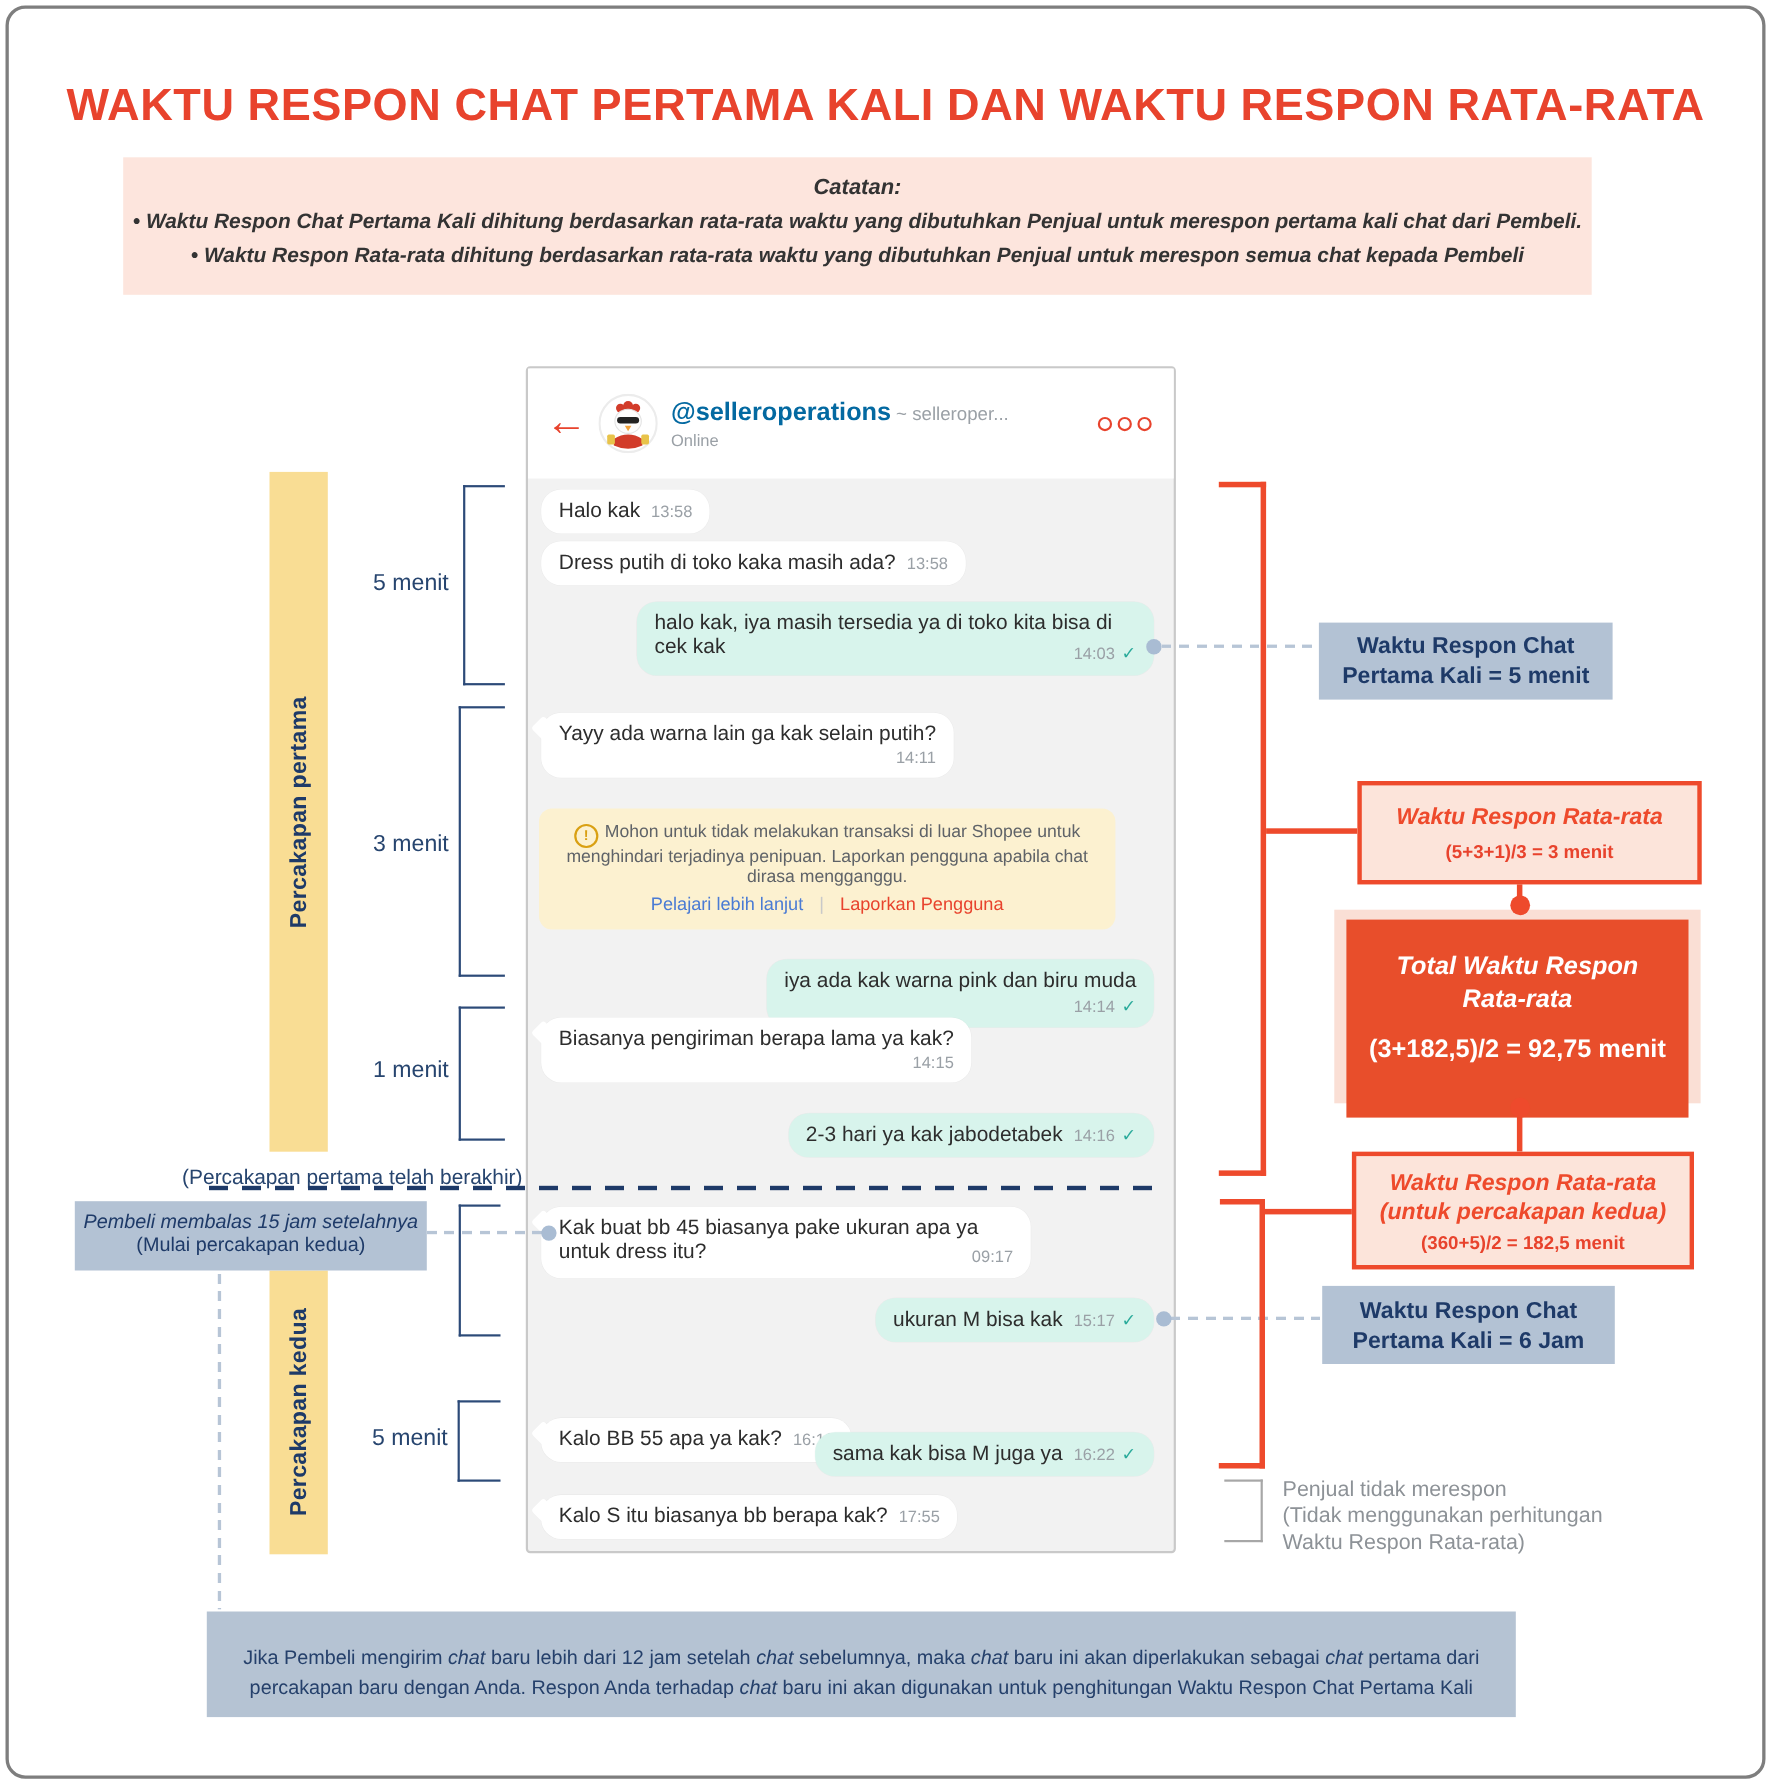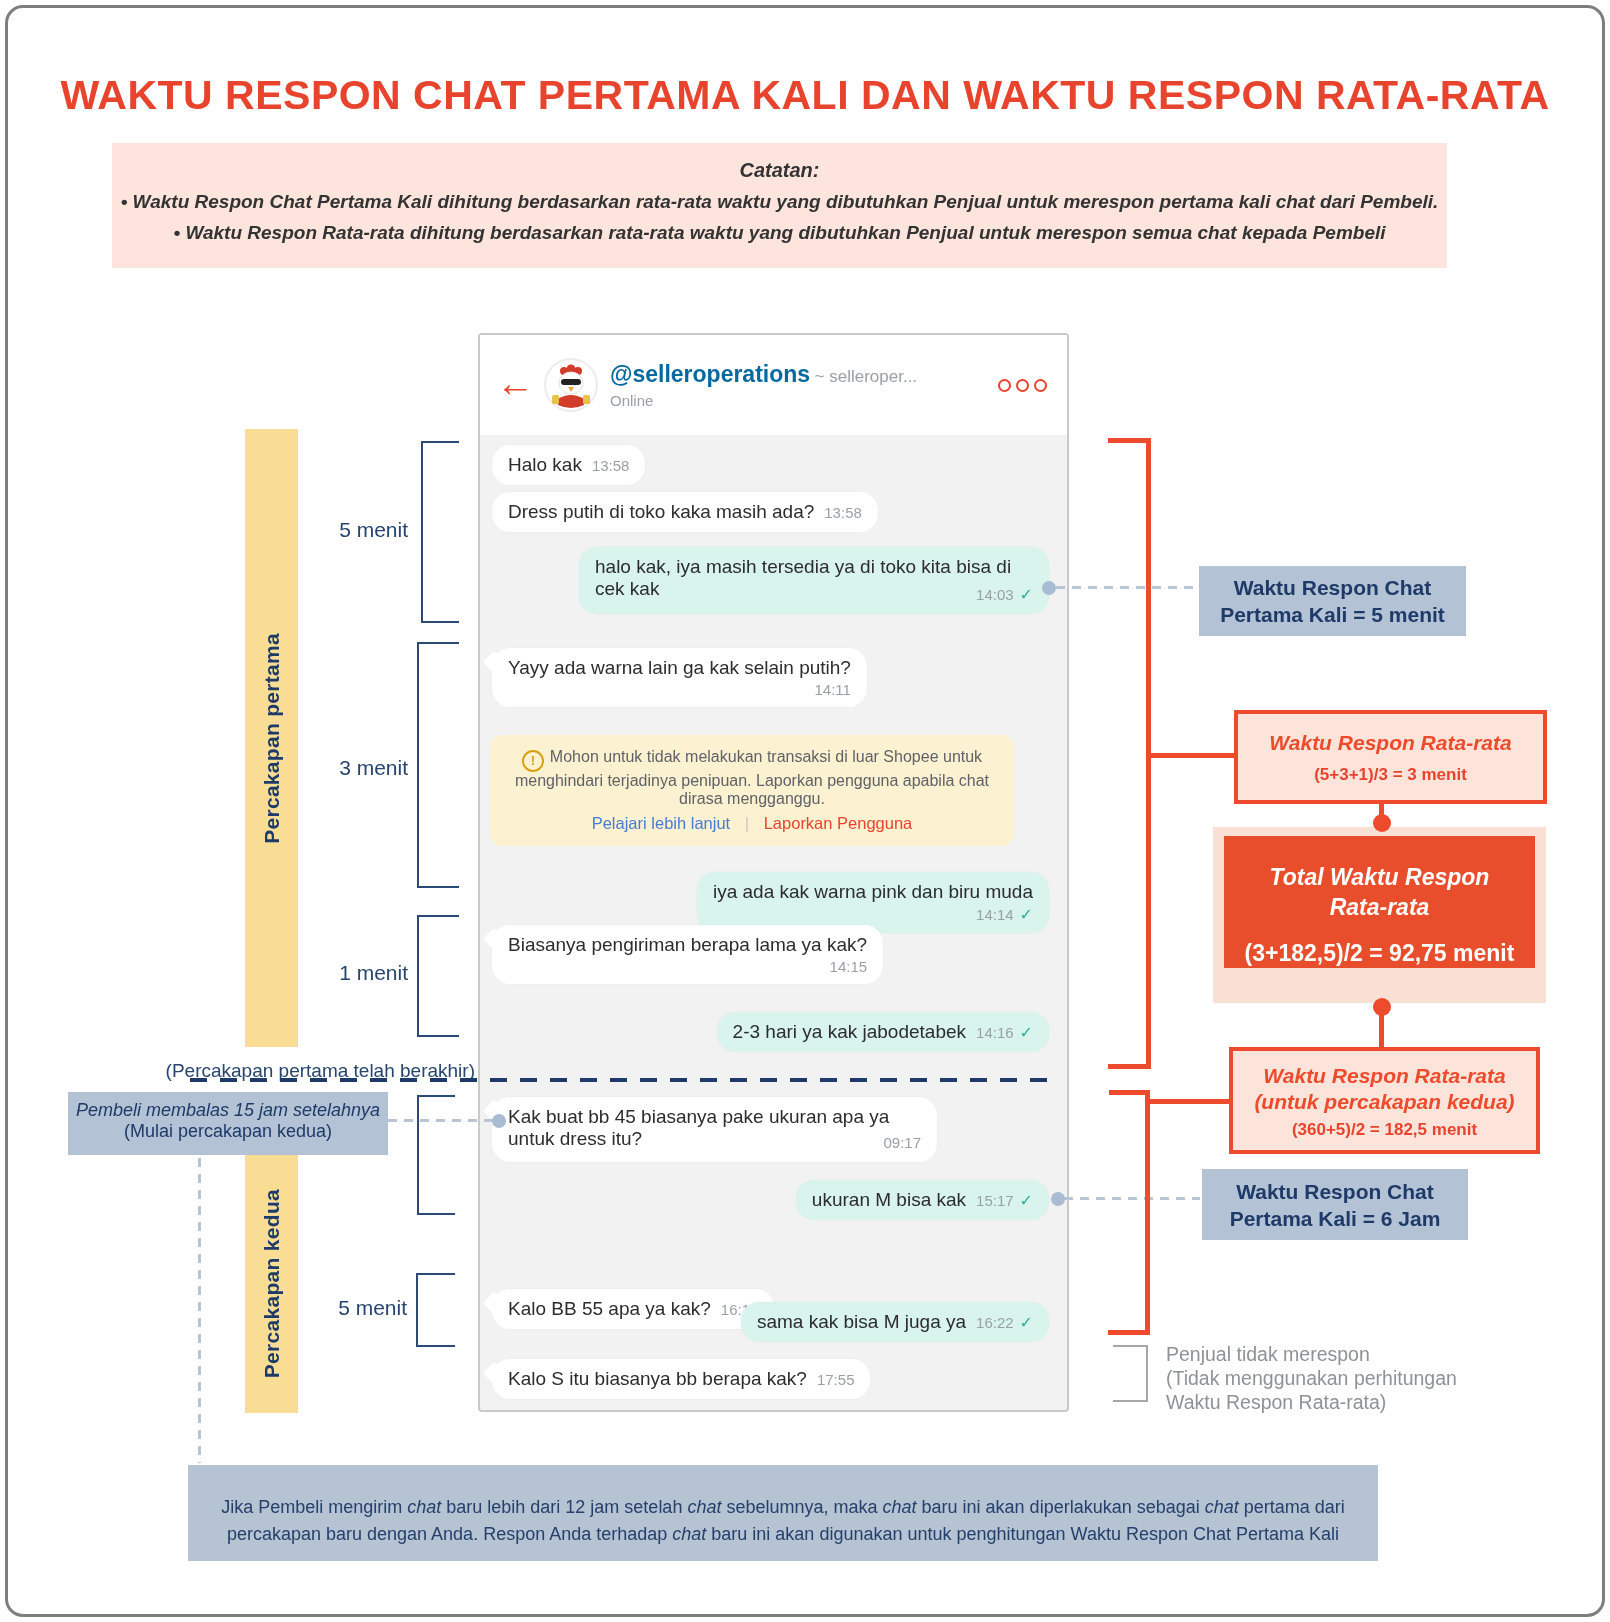--- a/index.html
+++ b/index.html
@@ -237,21 +237,21 @@
   </div>
 
   <div class="abs pinkbox" style="left:1234px;top:710px;width:313px;height:94px;padding-top:16px;">
     <div class="pt">Waktu Respon Rata-rata</div>
     <div class="pf">(5+3+1)/3 = 3 menit</div>
   </div>
 
   <div class="abs rline" style="left:1379px;top:800px;width:5px;height:30px;"></div>
   <div class="abs rdot" style="left:1373px;top:814px;"></div>
   <div class="abs glow" style="left:1213px;top:827px;width:333px;height:176px;"></div>
-  <div class="abs totalbox" style="left:1224px;top:836px;width:311px;height:132px;text-align:center;">
+  <div class="abs totalbox" style="left:1224px;top:836px;width:311px;height:180px;text-align:center;">
     <div class="tt">
       <div>Total Waktu Respon</div>
       <div>Rata-rata</div>
     </div>
     <div class="tf">(3+182,5)/2 = 92,75 menit</div>
   </div>
   <div class="abs rdot" style="left:1373px;top:998px;"></div>
   <div class="abs rline" style="left:1379px;top:1003px;width:5px;height:44px;"></div>
 
   <div class="abs pinkbox" style="left:1229px;top:1047px;width:311px;height:107px;padding-top:12px;">

